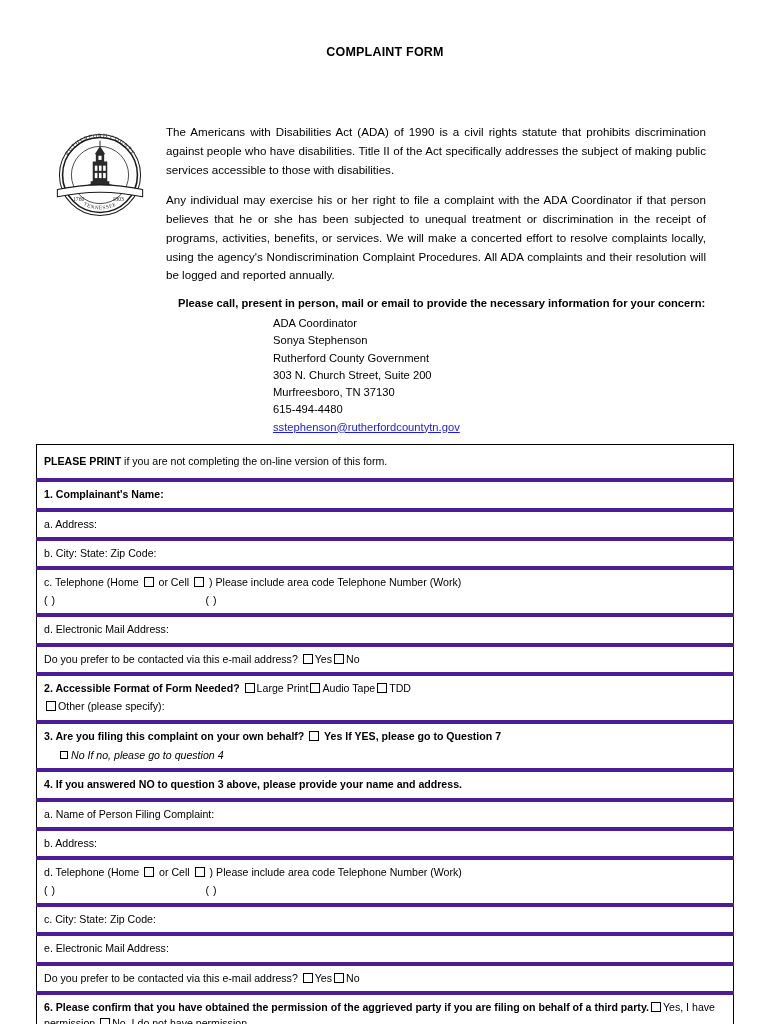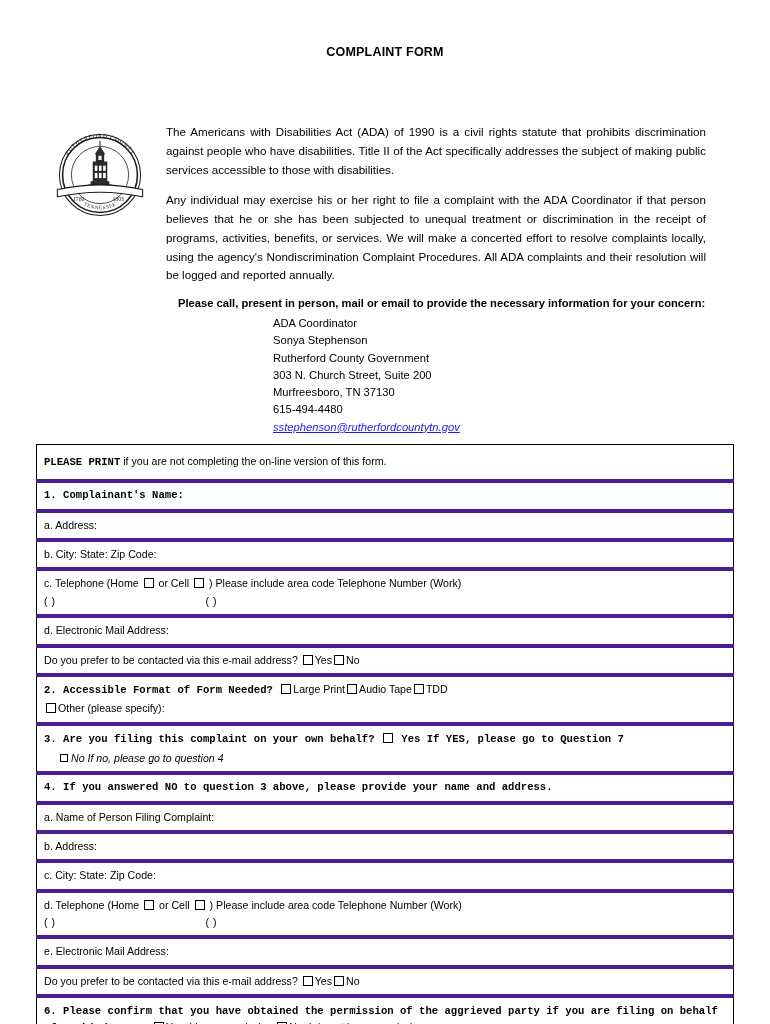--- a/index.html
+++ b/index.html
@@ -71,21 +71,20 @@
   }
   .contact .lines {
     margin-left: 95px;
   }
   .contact .lines div {
     margin-bottom: 1px;
   }
   .contact a {
     color: #1a1ae6;
     text-decoration: underline;
-    font-style: italic;
   }
 
   
   .form-table {
     position: absolute;
     left: 36px;
     top: 399px;
     width: 698px;
     border: 1px solid #000;
     border-collapse: collapse;
@@ -93,21 +92,21 @@
   }
   .form-table td {
     border-top: 4px solid #4c1d95;
     padding: 5px 7px 5px 7px;
     vertical-align: top;
     line-height: 1.45;
   }
   .form-table tr:first-child td {
     border-top: none;
   }
-  .b { font-weight: bold; font-family: Liberation Mono, monospace; }
+  .b { font-weight: bold; }
   .cb {
     display: inline-block;
     width: 8px;
     height: 8px;
     border: 1px solid #000;
     margin: 0 2px 0 2px;
     vertical-align: -1px;
   }
   .cb-sm {
     display: inline-block;
@@ -250,31 +249,31 @@
     <tr>
       <td class="b">4. If you answered NO to question 3 above, please provide your name and address.</td>
     </tr>
     <tr>
       <td>a. Name of Person Filing Complaint:</td>
     </tr>
     <tr>
       <td>b. Address:</td>
     </tr>
     <tr>
-      <td>c. City: State: Zip Code:</td>
-    </tr>
-    <tr>
       <td>
         <span>d. Telephone (Home </span><span class="cb"></span><span> or Cell </span><span class="cb"></span><span> ) Please include area code Telephone Number (Work)</span>
         <div class="phone-line">
           <span>(      )</span><span class="gap"></span><span>(      )</span>
         </div>
       </td>
     </tr>
     <tr>
+      <td>c. City: State: Zip Code:</td>
+    </tr>
+    <tr>
       <td>e. Electronic Mail Address:</td>
     </tr>
     <tr>
       <td>
         <span>Do you prefer to be contacted via this e-mail address? </span><span class="cb"></span><span>Yes</span><span class="cb"></span><span>No</span>
       </td>
     </tr>
     <tr>
       <td>
         <span class="b">6. Please confirm that you have obtained the permission of the aggrieved party if you are filing on behalf of a third party.</span><span class="cb"></span><span>Yes, I have permission.</span><span class="cb"></span><span>No, I do not have permission.</span>

